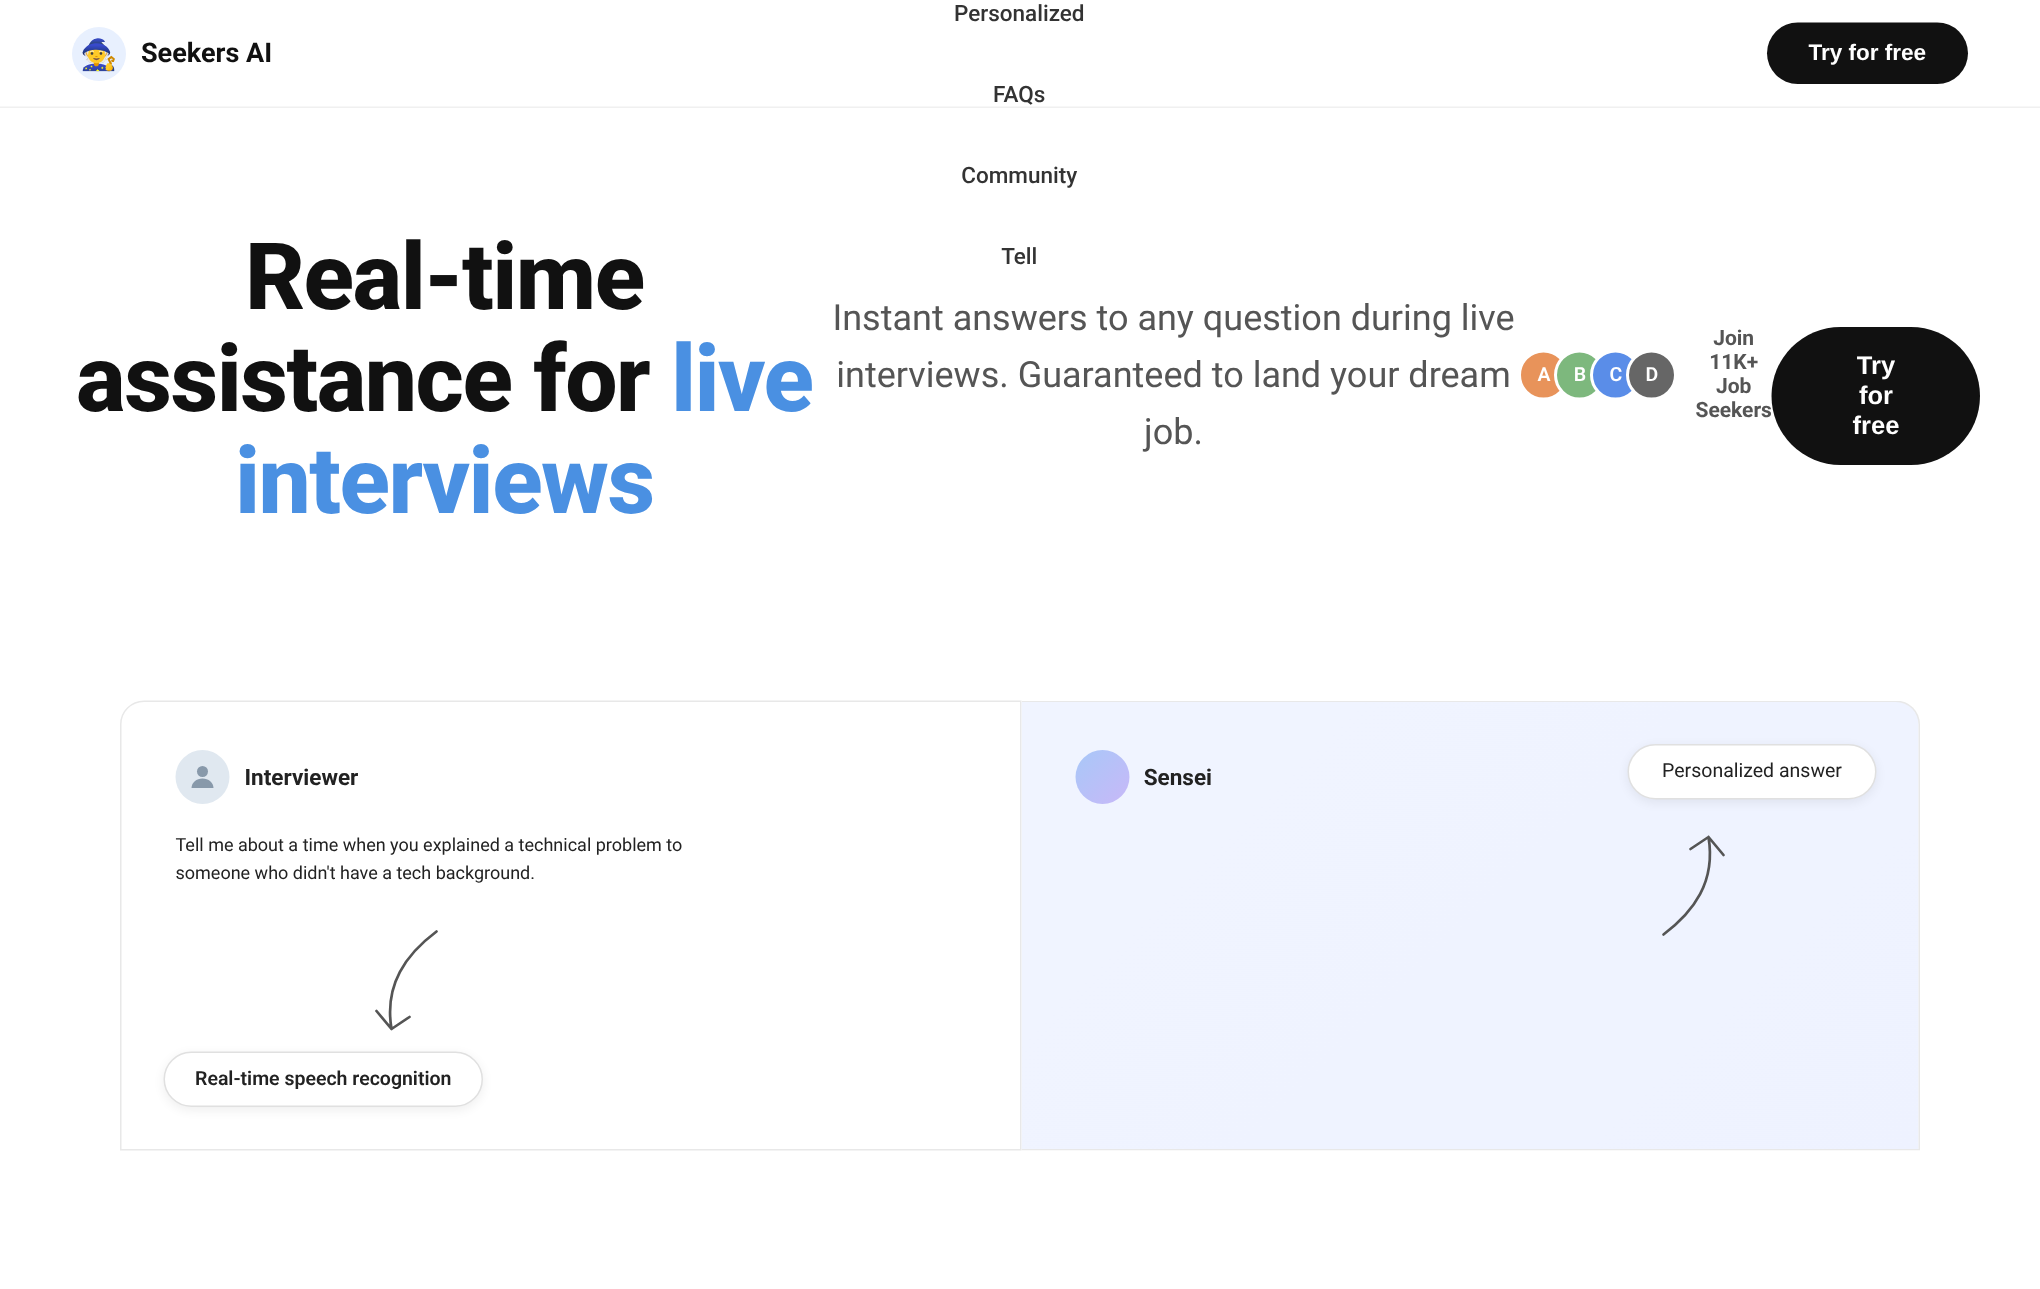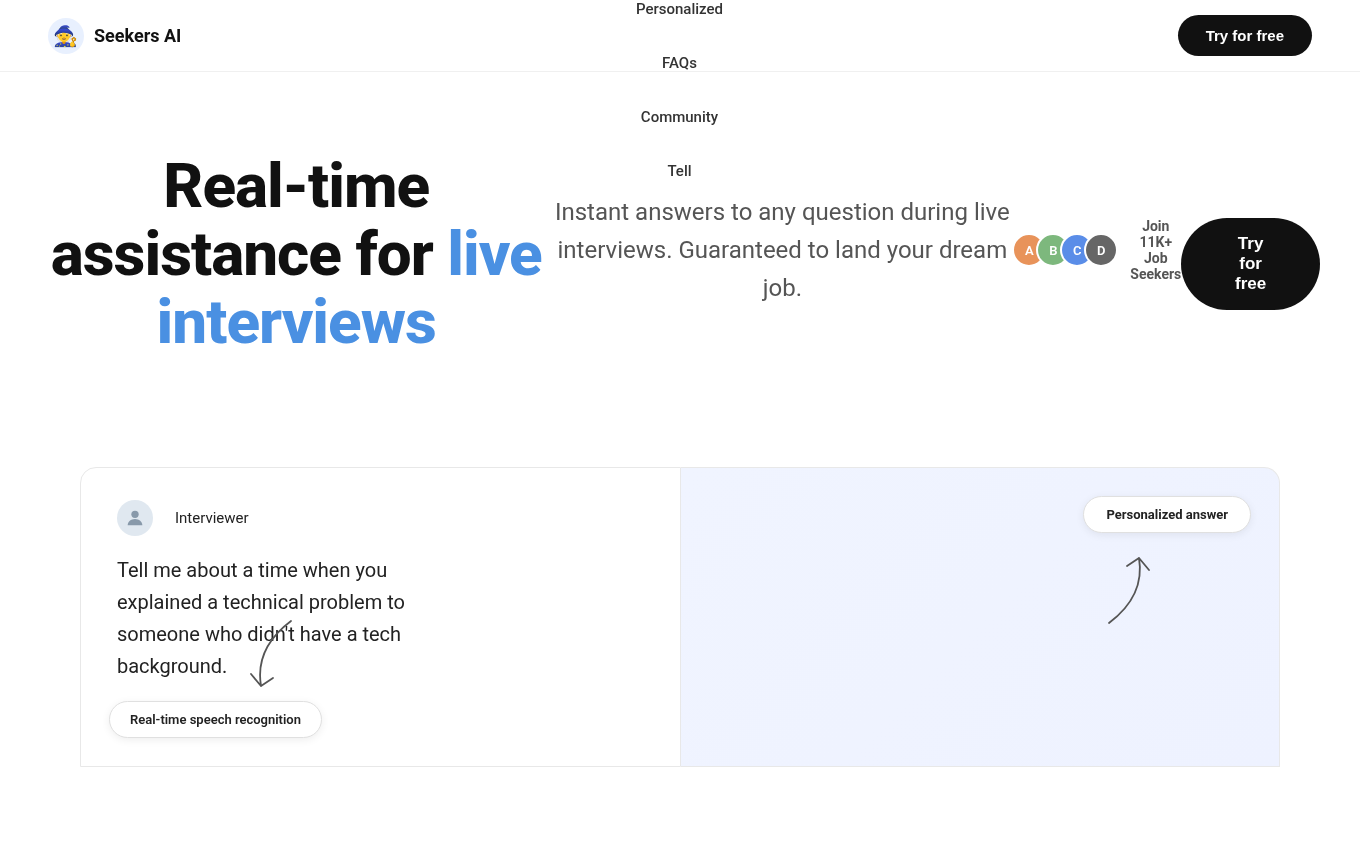--- a/index.html
+++ b/index.html
@@ -172,26 +172,25 @@
       align-items: center;
       justify-content: center;
       overflow: hidden;
     }
     .speaker-avatar svg {
       width: 22px;
       height: 22px;
     }
     .speaker-name {
       font-size: 15px;
-      font-weight: 400;
+      font-weight: 700;
       color: #222;
-      margin-left: 12px;
     }
     .demo-question {
-      font-size: 20px;
+      font-size: 12px;
       line-height: 1.6;
       color: #222;
       max-width: 340px;
     }
     .demo-badge-left {
       position: absolute;
       bottom: 28px;
       left: 28px;
       background: #fff;
       border: 1.5px solid #e0e0e0;
@@ -229,21 +228,21 @@
     }
     .demo-badge-right {
       position: absolute;
       top: 28px;
       right: 28px;
       background: #fff;
       border: 1.5px solid #e0e0e0;
       border-radius: 50px;
       padding: 10px 22px;
       font-size: 13px;
-      font-weight: 700;
+      font-weight: 400;
       color: #222;
       box-shadow: 0 2px 8px rgba(0,0,0,0.07);
     }
     .arrow-right {
       position: absolute;
       top: 80px;
       right: 120px;
       width: 60px;
       height: 80px;
     }
@@ -299,20 +298,24 @@
     <p class="demo-question">Tell me about a time when you explained a technical problem to someone who didn't have a tech background.</p>
 
     <svg class="arrow-left" viewBox="0 0 60 80" fill="none" xmlns="http://www.w3.org/2000/svg">
       <path d="M50 5 C30 20, 15 40, 20 70 M20 70 L10 58 M20 70 L32 62" stroke="#555" stroke-width="1.8" stroke-linecap="round" stroke-linejoin="round" fill="none"></path>
     </svg>
 
     <div class="demo-badge-left">Real-time speech recognition</div>
   </div>
 
   <div class="demo-right">
+    <div class="demo-speaker">
+      <div class="sensei-dot"></div>
+      <span class="speaker-name">Sensei</span>
+    </div>
 
     <svg class="arrow-right" viewBox="0 0 60 80" fill="none" xmlns="http://www.w3.org/2000/svg">
       <path d="M10 75 C30 60, 45 40, 40 10 M40 10 L50 22 M40 10 L28 18" stroke="#555" stroke-width="1.8" stroke-linecap="round" stroke-linejoin="round" fill="none"></path>
     </svg>
 
     <div class="demo-badge-right">Personalized answer</div>
   </div>
 </div>
 
 </body></html>

